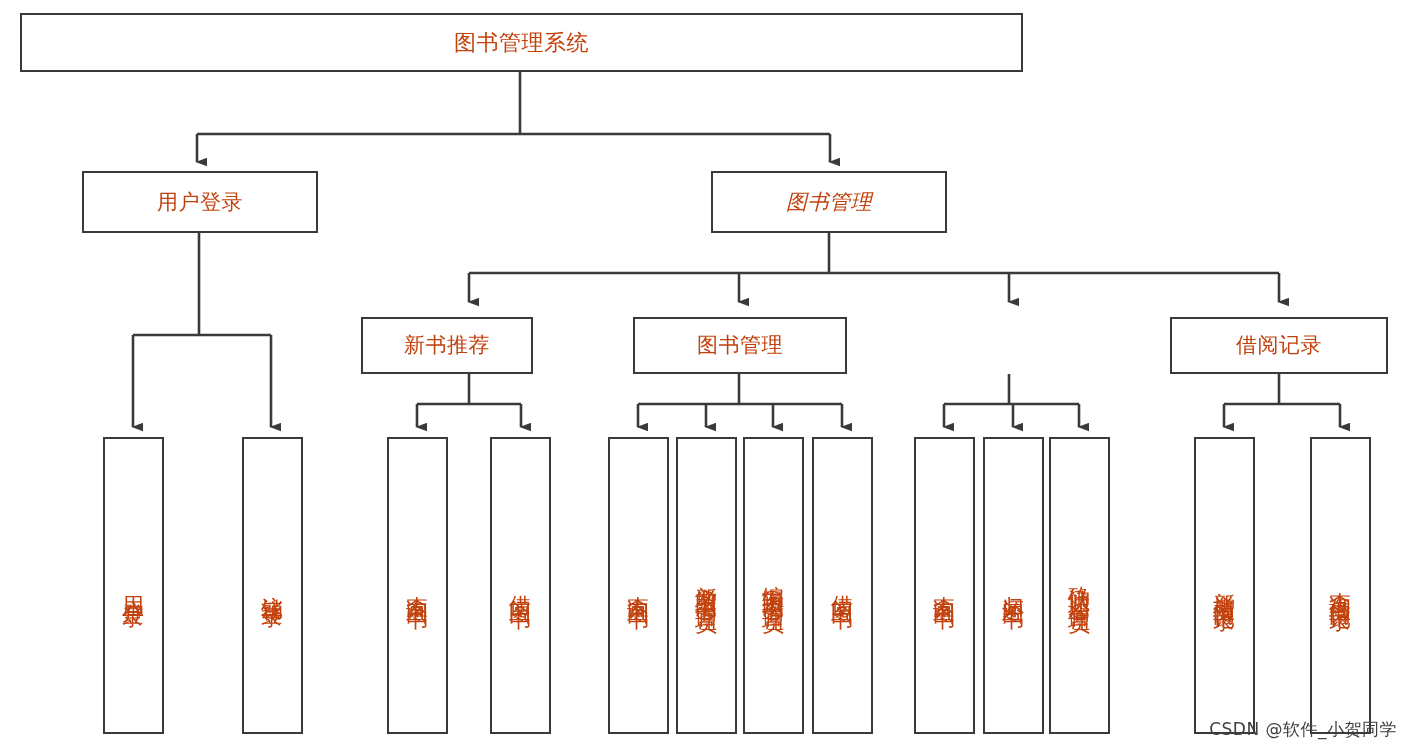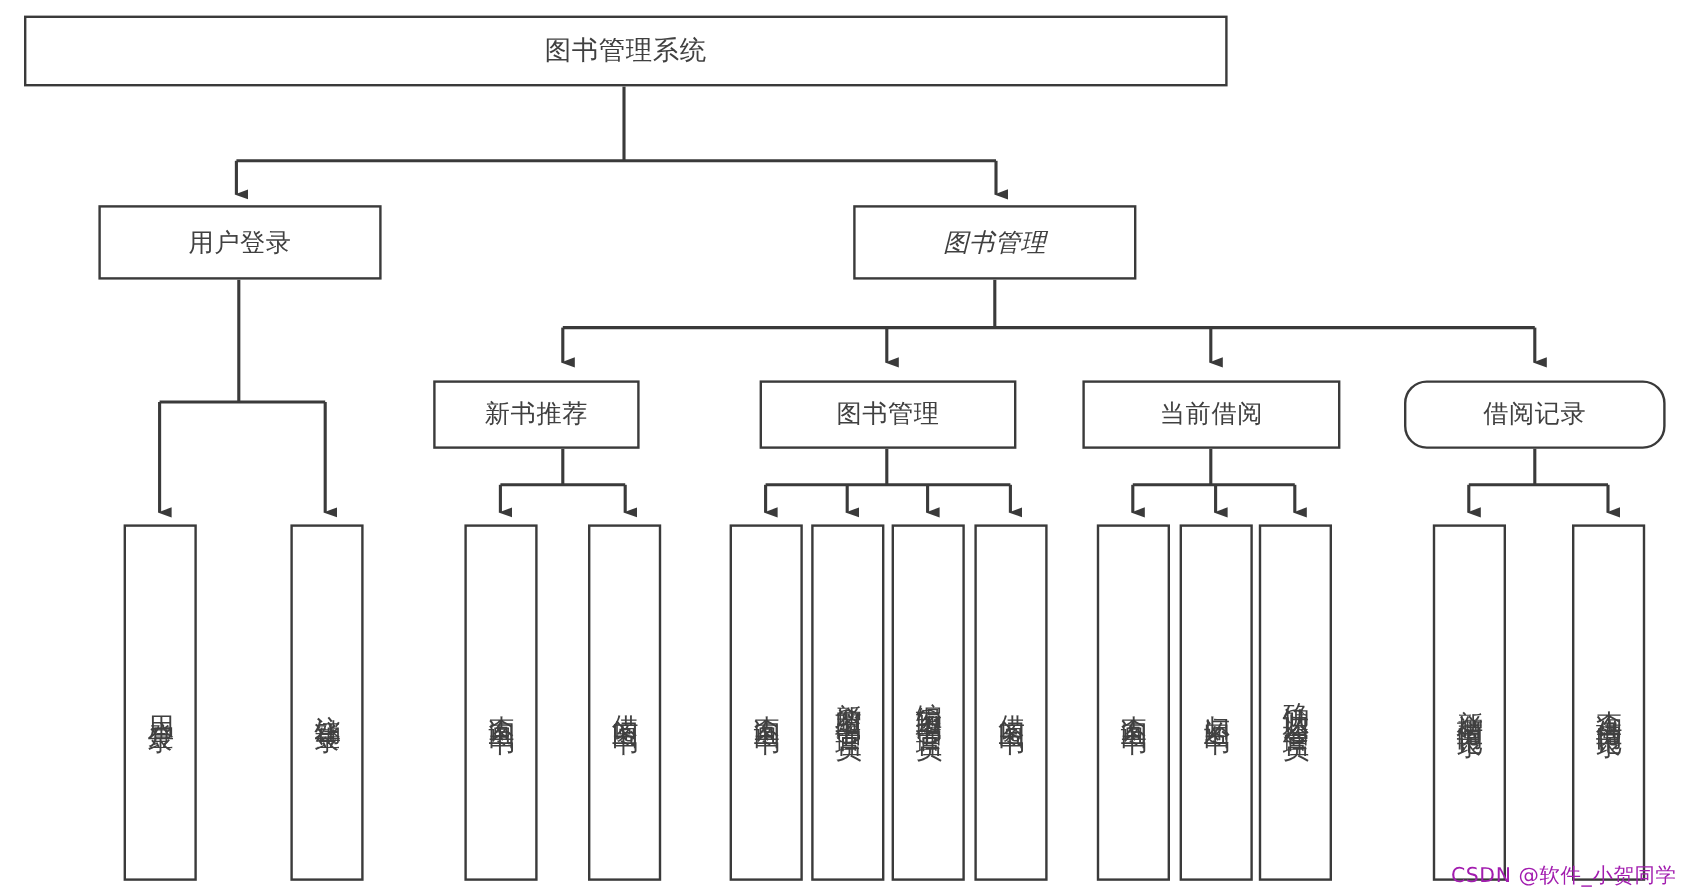--- a/index.html
+++ b/index.html
@@ -28,42 +28,42 @@
     pointer-events: none;
   }
   .node {
     position: absolute;
     box-sizing: border-box;
     border: 2.5px solid #3a3a3a;
     background: #ffffff;
     display: flex;
     align-items: center;
     justify-content: center;
-    color: #404040;
+    color: #c2410c;
   }
   .node-label {
     font-size: 21px;
     line-height: 1.05;
     letter-spacing: 0.5px;
     white-space: nowrap;
   }
   .node.vertical .node-label {
     writing-mode: vertical-rl;
     text-orientation: upright;
     letter-spacing: 4px;
     font-size: 22px;
     white-space: normal;
   }
   .node.root .node-label { font-size: 22px; }
   .watermark {
     position: absolute;
     right: 8px;
     bottom: 6px;
     font-size: 17px;
-    color: #a21caf;
+    color: #404040;
     letter-spacing: 0.5px;
     white-space: nowrap;
     user-select: none;
   }
 </style>
 </head>
 <body>
 
 <div id="diagram-root">
 
@@ -130,24 +130,21 @@
   <div class="node" style="left:711px; top:171px; width:236px; height:62px;font-style:italic;">
     <span class="node-label">图书管理</span>
   </div>
 
   <div class="node" style="left:361px; top:317px; width:172px; height:57px;">
     <span class="node-label">新书推荐</span>
   </div>
   <div class="node" style="left:633px; top:317px; width:214px; height:57px;">
     <span class="node-label">图书管理</span>
   </div>
-  <div class="node" style="left:902px; top:317px; width:215px; height:57px;">
-    <span class="node-label">当前借阅</span>
-  </div>
-  <div class="node" style="left:1170px; top:317px; width:218px; height:57px;border-radius:19px;">
+  <div class="node" style="left:1170px; top:317px; width:218px; height:57px;">
     <span class="node-label">借阅记录</span>
   </div>
 
   <div class="node vertical" style="left:103px; top:437px; width:61px; height:297px;">
     <span class="node-label">用户登录</span>
   </div>
   <div class="node vertical" style="left:242px; top:437px; width:61px; height:297px;">
     <span class="node-label">注销登录</span>
   </div>
 

